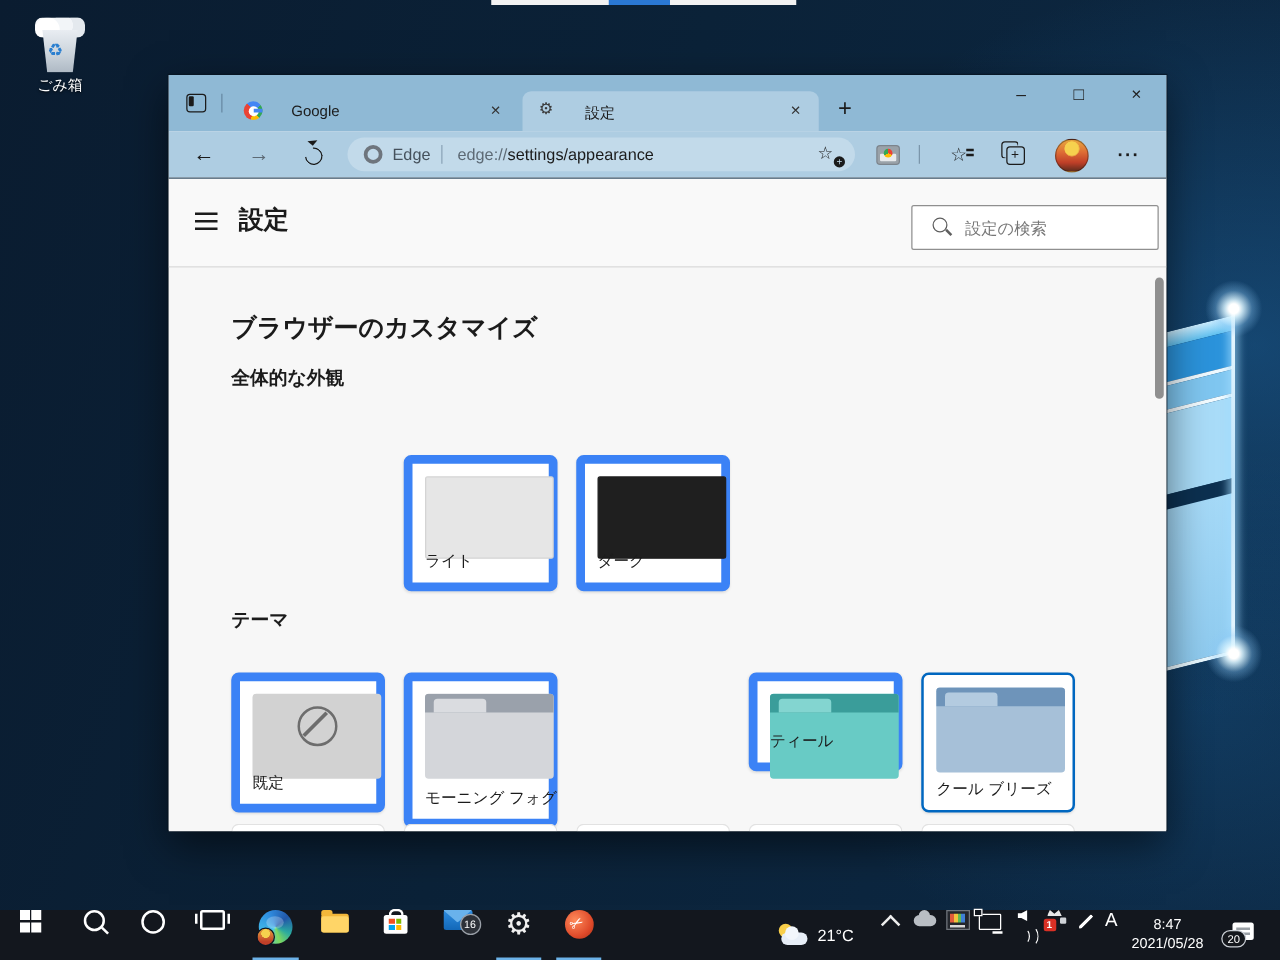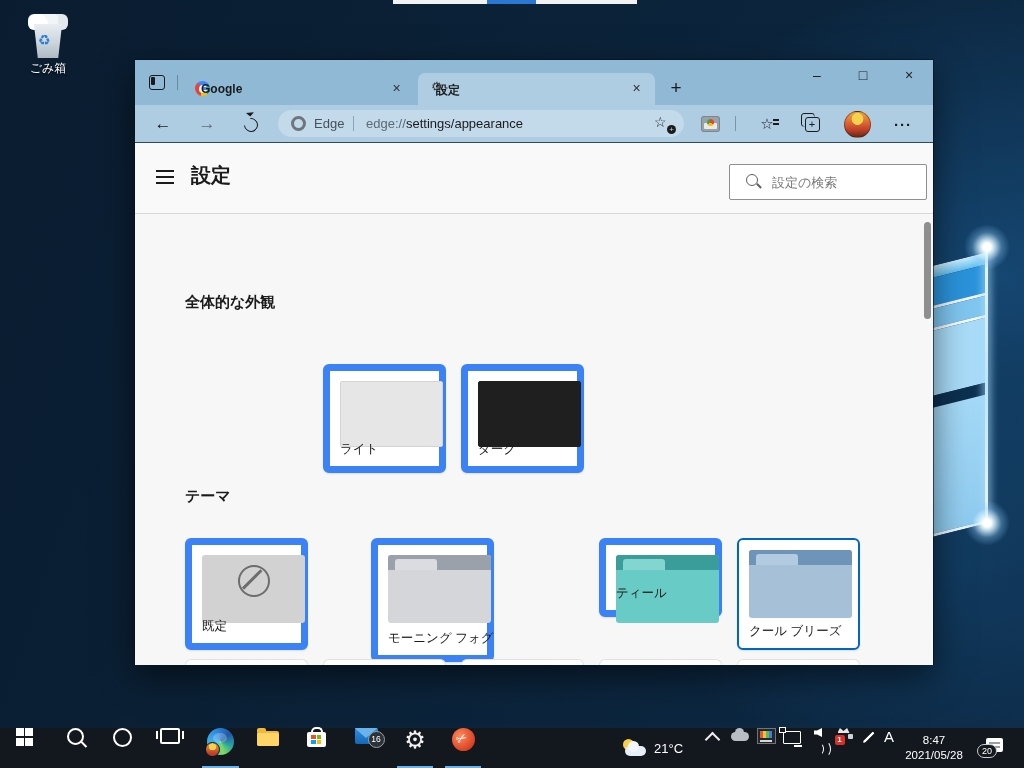--- a/index.html
+++ b/index.html
@@ -34,21 +34,21 @@
     text-shadow:0 1px 2px rgba(0,0,0,.9);}
   
   .win{left:135px;top:60px;width:798px;height:604px;
     box-shadow:0 12px 32px rgba(0,0,0,.55),0 0 0 1px rgba(8,22,36,.65);background:#f7f7f7;}
   .tabstrip{position:absolute;left:0;top:0;width:798px;height:45px;background:#8fb9d5;}
   .tabact{position:absolute;left:14px;top:14px;width:16px;height:16px;}
   .tabact i{position:absolute;left:0;top:1px;width:14px;height:13px;border:1.6px solid #1b1b1b;border-radius:3px;}
   .tabact i::before{content:"";position:absolute;left:1px;top:1px;width:4px;height:8px;background:#1b1b1b;border-radius:1px;}
   .vsep{position:absolute;top:15px;width:1px;height:15px;background:rgba(30,50,70,.35);}
   .tab{position:absolute;top:13px;height:32px;font-size:12px;}
-  .tab .title{position:absolute;left:18px;top:9px;max-width:150px;white-space:nowrap;overflow:hidden;font-weight:bold;}
+  .tab .title{position:absolute;left:50px;top:9px;max-width:150px;white-space:nowrap;overflow:hidden;}
   .tab .close{position:absolute;right:10px;top:7px;width:17px;height:17px;text-align:center;
     line-height:16px;font-size:14px;color:#333;border-radius:3px;}
   .tab.active{background:#aecde2;border-radius:7px 7px 0 0;}
   .gfav{position:absolute;left:12px;top:8px;width:15px;height:15px;border-radius:50%;
     background:conic-gradient(from -40deg,#4285f4 0 95deg,#34a853 95deg 180deg,#fbbc05 180deg 235deg,#ea4335 235deg 360deg);}
   .gfav::before{content:"";position:absolute;left:3.5px;top:3.5px;width:8px;height:8px;border-radius:50%;background:#fff;}
   .gfav::after{content:"";position:absolute;right:0;top:6px;width:7px;height:3px;background:#4285f4;}
   .gearfav{position:absolute;left:13px;top:6px;font-size:13px;color:#3a3a3a;}
   .newtab{position:absolute;left:528px;top:16px;width:26px;height:26px;font-size:19px;color:#1b1b1b;text-align:center;line-height:24px;}
   .wctl{position:absolute;top:0;width:44px;height:31px;text-align:center;line-height:30px;font-size:14px;color:#222;}
@@ -275,40 +275,41 @@
             <i style="top:6px;"></i>
             <i style="top:12px;"></i>
         </div>
         <div class="ptitle">設定</div>
         <div class="sbox">
           <span class="mag"></span>
           <input placeholder="設定の検索" style="">
         </div>
       </div>
 
+      <div class="h1" style="top:106px;">ブラウザーのカスタマイズ</div>
       <div class="h2" style="top:150px;">全体的な外観</div>
 
       <div class="card" style="left:188px;top:221px;height:109px;">
         <div class="athumb" style="background-color: rgb(230, 230, 230);"></div>
         <div class="clabel">ライト</div>
       </div>
       <div class="card" style="left:326px;top:221px;height:109px;">
         <div class="athumb" style="border-color: rgb(31, 31, 31); background-color: rgb(31, 31, 31);"></div>
         <div class="clabel">ダーク</div>
       </div>
 
       <div class="h2" style="top:344px;">テーマ</div>
 
       <div class="card" style="left:50px;top:395px;height:112px;">
         <div class="tthumb" style="background-color: rgb(210, 210, 210);">
           <div class="noicon"></div>
         </div>
         <div class="clabel">既定</div>
       </div>
-      <div class="card" style="left:188px;top:395px;height:124px;margin-left:48px;">
+      <div class="card" style="left:188px;top:395px;height:124px;">
         <div class="tthumb" style="background-color: rgb(212, 214, 218);">
           <div class="tbar" style="background-color: rgb(154, 161, 171);">
             <div class="ttab" style="background-color: rgb(218, 220, 224);"></div>
           </div>
         </div>
         <div class="clabel">モーニング フォグ</div>
       </div>
       <div class="card" style="left:464px;top:395px;height:79px;">
         <div class="tthumb" style="background-color: rgb(104, 203, 197);">
           <div class="tbar" style="background-color: rgb(58, 157, 154);">

